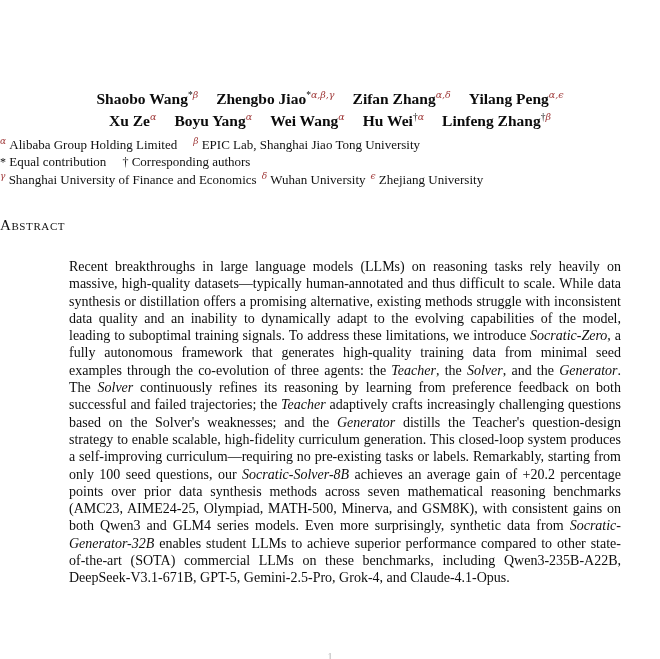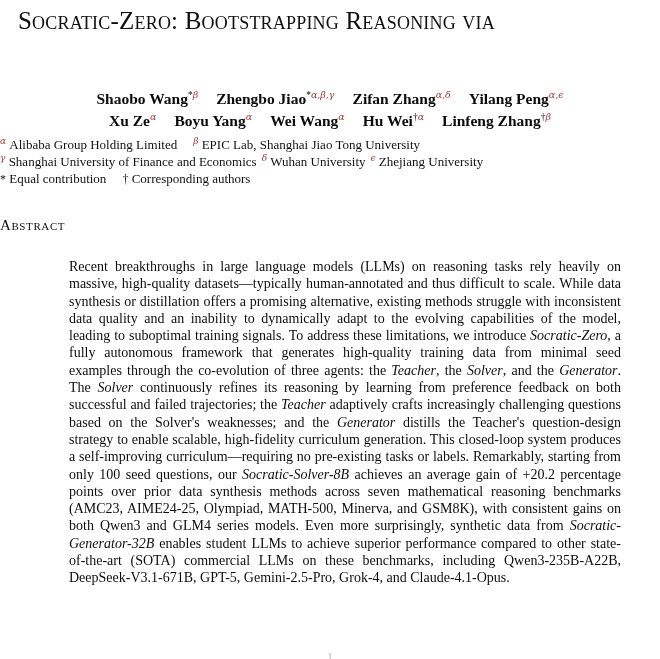--- a/index.html
+++ b/index.html
@@ -142,33 +142,33 @@
     color: #b9b9b9;
   }
 </style>
 </head>
 <body>
 
 <div class="page">
 
   <div class="title-block">
     <h1 class="paper-title">
-      <span>Socratic-Zero: Bootstrapping Reasoning via</span><br>
+      <br>
     </h1>
   </div>
 
   <div class="authors-block">
     <div class="author-line" id="author-row-1"><span class="author"><span class="author-name">Shaobo Wang</span><sup class="mark"><span class="sym">*</span><span class="greek">β</span></sup></span><span class="author"><span class="author-name">Zhengbo Jiao</span><sup class="mark"><span class="sym">*</span><span class="greek">α,β,γ</span></sup></span><span class="author"><span class="author-name">Zifan Zhang</span><sup class="mark"><span class="greek">α,δ</span></sup></span><span class="author"><span class="author-name">Yilang Peng</span><sup class="mark"><span class="greek">α,ϵ</span></sup></span></div>
     <div class="author-line" id="author-row-2"><span class="author"><span class="author-name">Xu Ze</span><sup class="mark"><span class="greek">α</span></sup></span><span class="author"><span class="author-name">Boyu Yang</span><sup class="mark"><span class="greek">α</span></sup></span><span class="author"><span class="author-name">Wei Wang</span><sup class="mark"><span class="greek">α</span></sup></span><span class="author"><span class="author-name">Hu Wei</span><sup class="mark"><span class="sym">†</span><span class="greek">α</span></sup></span><span class="author"><span class="author-name">Linfeng Zhang</span><sup class="mark"><span class="sym">†</span><span class="greek">β</span></sup></span></div>
   </div>
 
   <div class="affil-block">
     <div class="affil-line" id="affil-row-1"><span class="greek">α</span><span> Alibaba Group Holding Limited</span><span class="affil-sep"></span><span class="greek">β</span><span> EPIC Lab, Shanghai Jiao Tong University</span></div>
+    <div class="affil-line notes-line" id="affil-notes"><span class="sym-inline">*</span><span> Equal contribution</span><span class="affil-sep"></span><span class="sym-inline">†</span><span> Corresponding authors</span></div>
     <div class="affil-line" id="affil-row-2"><span class="greek">γ</span><span> Shanghai University of Finance and Economics</span><span class="affil-sep-sm"></span><span class="greek">δ</span><span> Wuhan University</span><span class="affil-sep-sm"></span><span class="greek">ϵ</span><span> Zhejiang University</span></div>
-    <div class="affil-line notes-line" id="affil-notes"><span class="sym-inline">*</span><span> Equal contribution</span><span class="affil-sep"></span><span class="sym-inline">†</span><span> Corresponding authors</span></div>
   </div>
 
   <div class="abstract-head">Abstract</div>
 
   <div class="abstract-body" id="abstract-body"><span>Recent breakthroughs in large language models (LLMs) on reasoning tasks rely heavily on massive, high-quality datasets—typically human-annotated and thus difficult to scale. While data synthesis or distillation offers a promising alternative, existing methods struggle with inconsistent data quality and an inability to dynamically adapt to the evolving capabilities of the model, leading to suboptimal training signals. To address these limitations, we introduce </span><i>Socratic-Zero</i><span>, a fully autonomous framework that generates high-quality training data from minimal seed examples through the co-evolution of three agents: the </span><i>Teacher</i><span>, the </span><i>Solver</i><span>, and the </span><i>Generator</i><span>. The </span><i>Solver</i><span> continuously refines its reasoning by learning from preference feedback on both successful and failed trajectories; the </span><i>Teacher</i><span> adaptively crafts increasingly challenging questions based on the Solver's weaknesses; and the </span><i>Generator</i><span> distills the Teacher's question-design strategy to enable scalable, high-fidelity curriculum generation. This closed-loop system produces a self-improving curriculum—requiring no pre-existing tasks or labels. Remarkably, starting from only 100 seed questions, our </span><i>Socratic-Solver-8B</i><span> achieves an average gain of +20.2 percentage points over prior data synthesis methods across seven mathematical reasoning benchmarks (AMC23, AIME24-25, Olympiad, MATH-500, Minerva, and GSM8K), with consistent gains on both Qwen3 and GLM4 series models. Even more surprisingly, synthetic data from </span><i>Socratic-Generator-32B</i><span> enables student LLMs to achieve superior performance compared to other state-of-the-art (SOTA) commercial LLMs on these benchmarks, including Qwen3-235B-A22B, DeepSeek-V3.1-671B, GPT-5, Gemini-2.5-Pro, Grok-4, and Claude-4.1-Opus.</span></div>
 
   <div class="page-foot">1</div>
 </div>
 
 </body></html>

